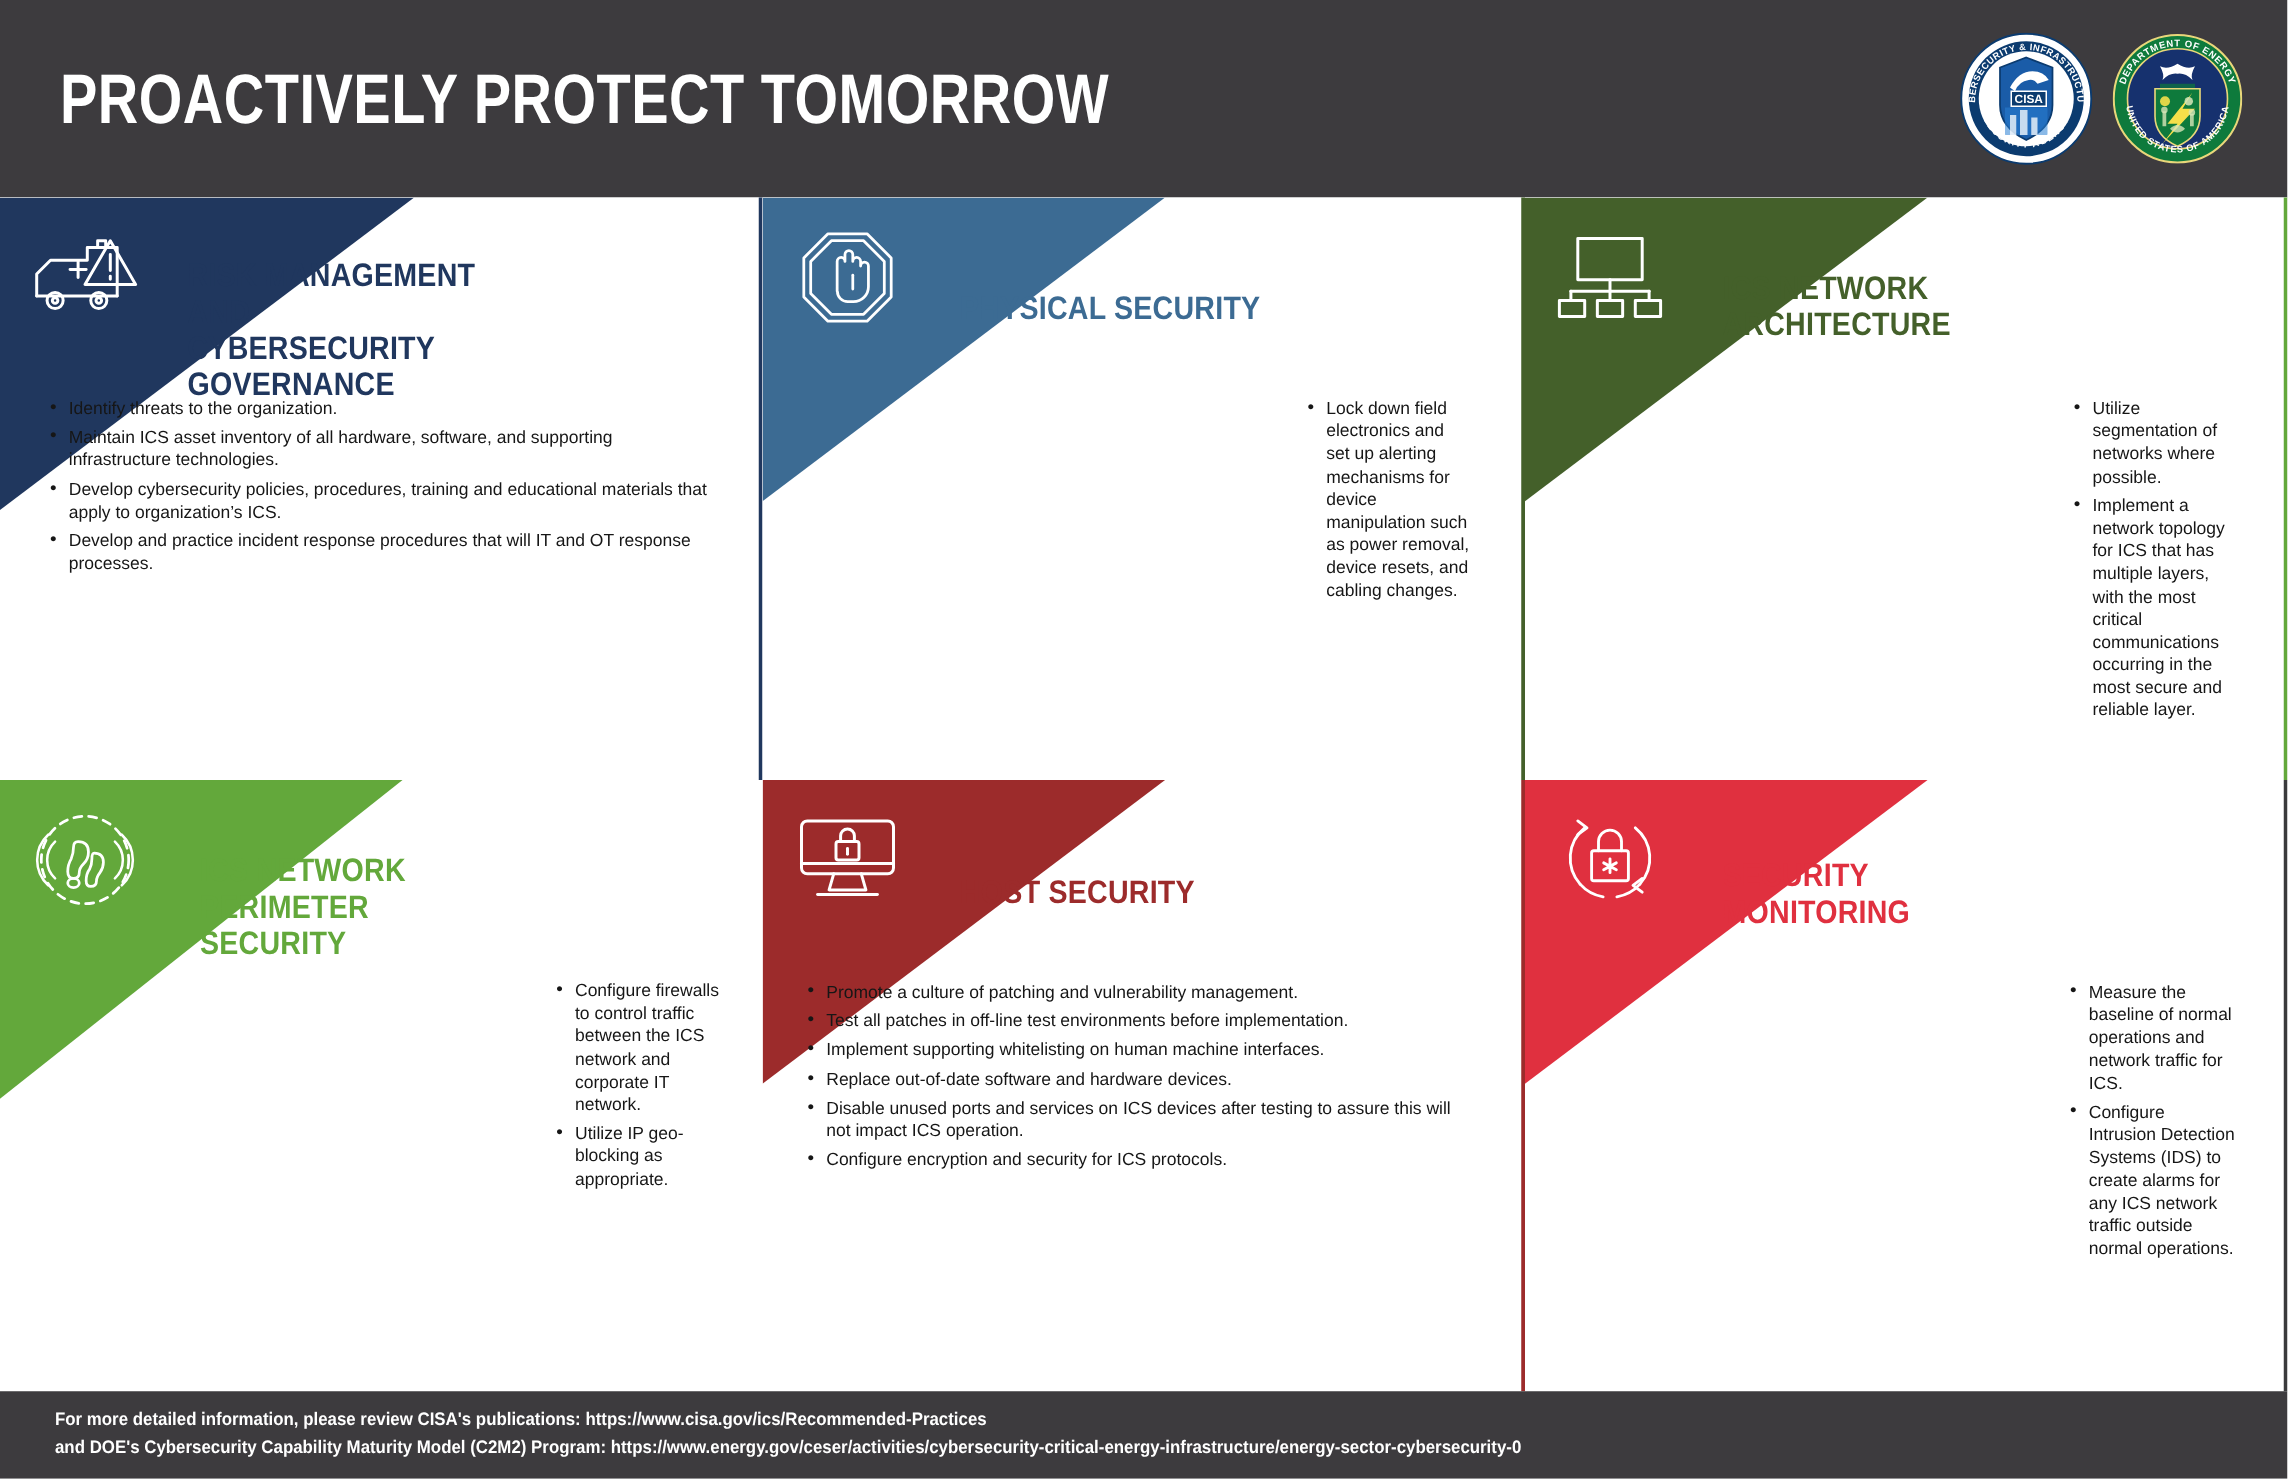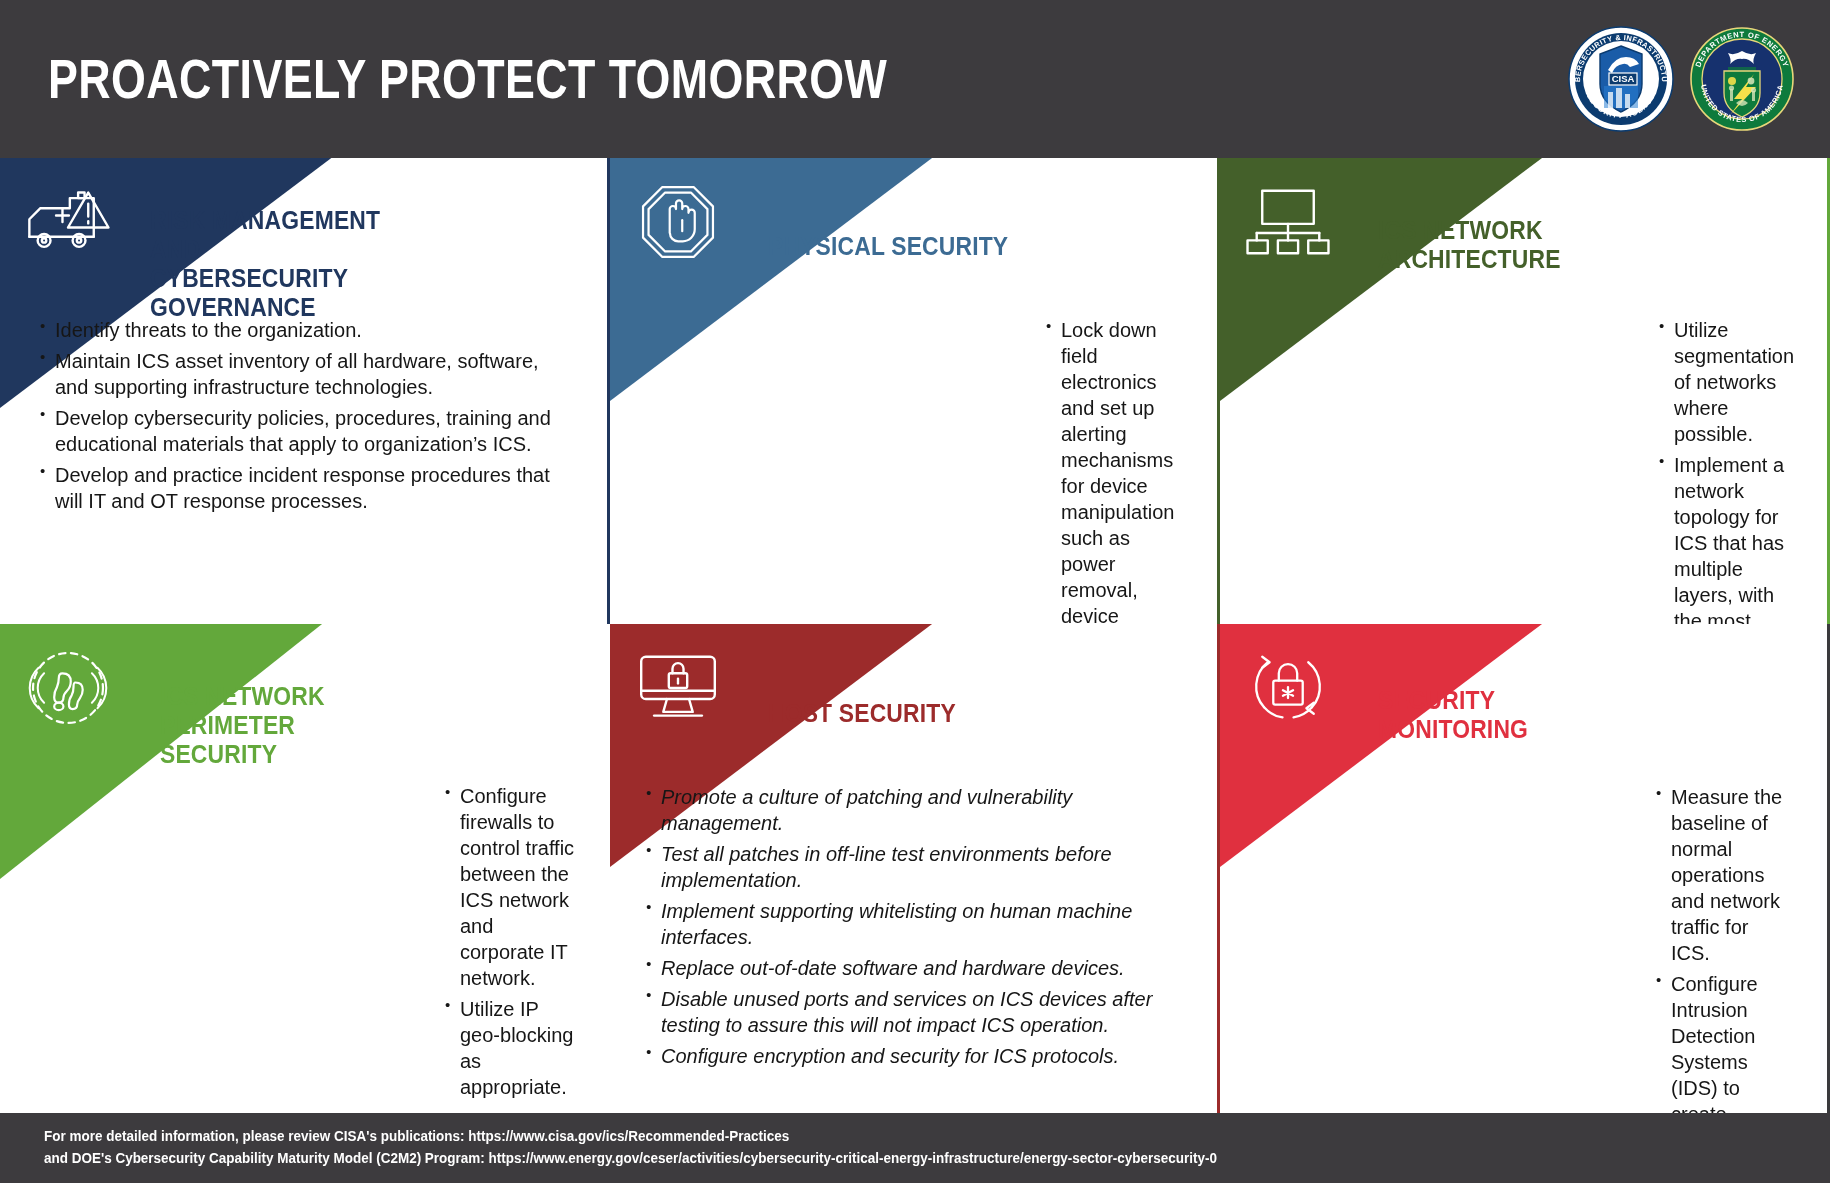--- a/index.html
+++ b/index.html
@@ -113,39 +113,39 @@
     z-index: 3;
     list-style: none;
   }
   .row1 .bullets { top: 158px; }
   .row2 .bullets { top: 158px; }
 
   .bullets li {
     position: relative;
     padding-left: 17px;
     margin-bottom: 5px;
-    font-size: 20px;
+    font-size: 14px;
     line-height: 1.30;
     color: #161616;
   }
   .bullets li::before {
     content: "\2022";
     position: absolute;
     left: 2px;
     top: -1px;
     font-size: 15px;
     color: #161616;
   }
 
   
   .card[data-idx="0"] .bullets { top: 159px; left: 38px; right: 40px; }
   .card[data-idx="1"] .bullets { top: 159px; left: 434px; right: 40px; }
   .card[data-idx="2"] .bullets { top: 159px; left: 437px; right: 34px; }
   .card[data-idx="3"] .bullets { top: 159px; left: 443px; right: 30px; }
-  .card[data-idx="4"] .bullets { top: 160px; left: 34px; right: 40px; font-style: italic; }
+  .card[data-idx="4"] .bullets { top: 160px; left: 34px; right: 40px; }
   .card[data-idx="5"] .bullets { top: 160px; left: 434px; right: 38px; }
   .card[data-idx="6"] .bullets { top: 160px; left: 437px; right: 30px; }
   .card[data-idx="7"] .bullets { top: 160px; left: 443px; right: 30px; }
 
   
   .card .bullets { left: 38px; right: 28px; }
 
   
   .footer {
     position: absolute;

